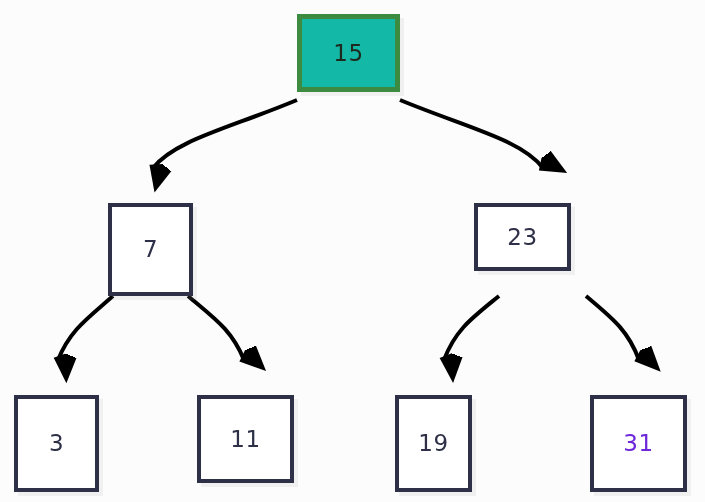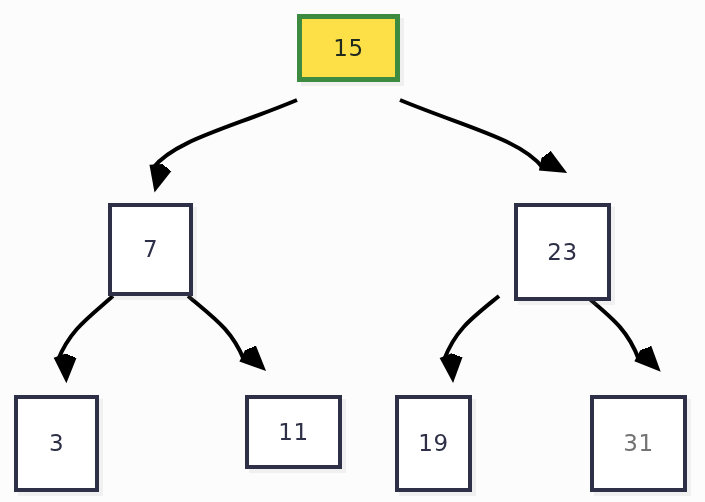--- a/index.html
+++ b/index.html
@@ -58,36 +58,36 @@
         <path d="M 297 100 C 230 128 175 140 153 168" fill="none" stroke="#000000" stroke-width="4" stroke-linecap="butt" marker-end="url(#arrow-down)"></path>
         <path d="M 400 100 C 468 128 522 140 543 168" fill="none" stroke="#000000" stroke-width="4" stroke-linecap="butt" marker-end="url(#arrow-down)"></path>
         <path d="M 113 296 C 88 318 70 330 58 360" fill="none" stroke="#000000" stroke-width="4" stroke-linecap="butt" marker-end="url(#arrow-down)"></path>
         <path d="M 188 296 C 214 318 232 330 244 360" fill="none" stroke="#000000" stroke-width="4" stroke-linecap="butt" marker-end="url(#arrow-down)"></path>
         <path d="M 499 296 C 472 318 455 330 444 360" fill="none" stroke="#000000" stroke-width="4" stroke-linecap="butt" marker-end="url(#arrow-down)"></path>
         <path d="M 586 296 C 612 318 628 330 639 360" fill="none" stroke="#000000" stroke-width="4" stroke-linecap="butt" marker-end="url(#arrow-down)"></path>
       </g>
   </svg>
 
   <div id="nodes-layer">
-      <div class="node-box" style="left: 297px; top: 14px; width: 103px; height: 68px; background: #fde047; border-color: rgb(61, 139, 64); border-width: 5px;">
+      <div class="node-box" style="left: 297px; top: 14px; width: 103px; height: 78px; background: #14b8a6; border-color: rgb(61, 139, 64); border-width: 5px;">
         <span class="node-label" style="color: rgb(30, 42, 30);">15</span>
       </div>
       <div class="node-box" style="left: 108px; top: 203px; width: 85px; height: 93px; background: rgb(255, 255, 255); border-color: rgb(46, 48, 71); border-width: 4px;">
         <span class="node-label" style="color: rgb(46, 48, 71);">7</span>
       </div>
-      <div class="node-box" style="left: 514px; top: 203px; width: 97px; height: 98px; background: rgb(255, 255, 255); border-color: rgb(46, 48, 71); border-width: 4px;">
+      <div class="node-box" style="left: 474px; top: 203px; width: 97px; height: 68px; background: rgb(255, 255, 255); border-color: rgb(46, 48, 71); border-width: 4px;">
         <span class="node-label" style="color: rgb(46, 48, 71);">23</span>
       </div>
       <div class="node-box" style="left: 14px; top: 395px; width: 85px; height: 97px; background: rgb(255, 255, 255); border-color: rgb(46, 48, 71); border-width: 4px;">
         <span class="node-label" style="color: rgb(46, 48, 71);">3</span>
       </div>
-      <div class="node-box" style="left: 197px; top: 395px; width: 97px; height: 74px; background: rgb(255, 255, 255); border-color: rgb(46, 48, 71); border-width: 4px; margin-left: 48px;">
+      <div class="node-box" style="left: 197px; top: 395px; width: 97px; height: 88px; background: rgb(255, 255, 255); border-color: rgb(46, 48, 71); border-width: 4px;">
         <span class="node-label" style="color: rgb(46, 48, 71);">11</span>
       </div>
       <div class="node-box" style="left: 395px; top: 395px; width: 77px; height: 97px; background: rgb(255, 255, 255); border-color: rgb(46, 48, 71); border-width: 4px;">
         <span class="node-label" style="color: rgb(46, 48, 71);">19</span>
       </div>
       <div class="node-box" style="left: 590px; top: 395px; width: 97px; height: 97px; background: rgb(255, 255, 255); border-color: rgb(46, 48, 71); border-width: 4px;">
-        <span class="node-label" style="color: #737373;">31</span>
+        <span class="node-label" style="color: #6d28d9;">31</span>
       </div>
     </div>
 
 </div>
 
 </body></html>

